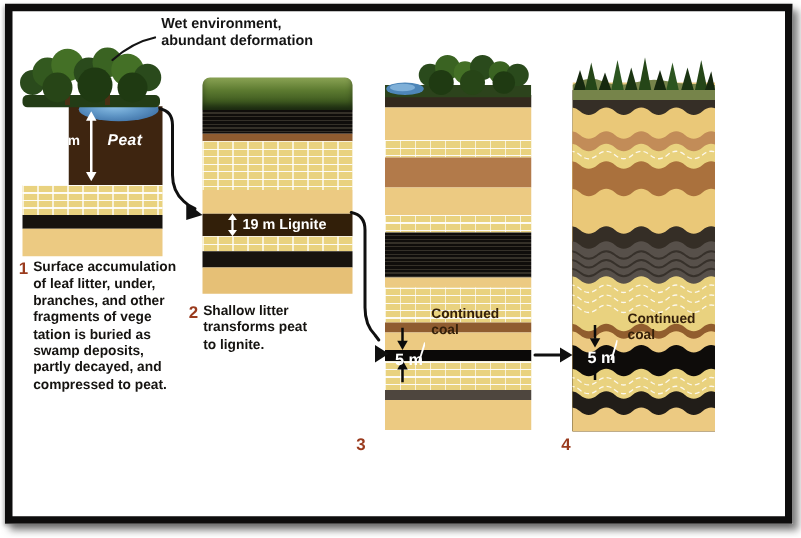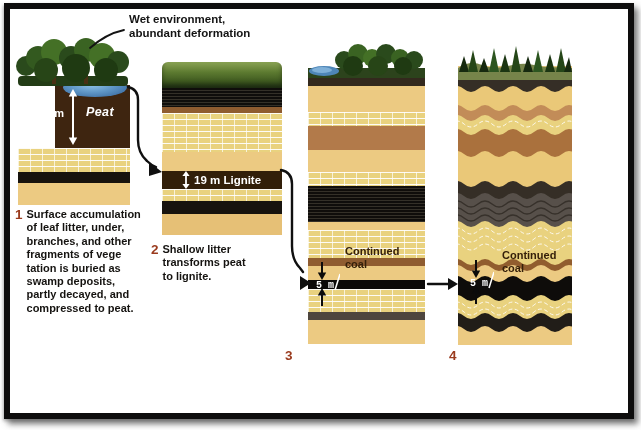--- a/index.html
+++ b/index.html
@@ -26,21 +26,21 @@
   .grass{background:linear-gradient(180deg,#8aa354 0%,#5c7a30 40%,#3f5a20 75%,#2b421a 100%);
          border-radius:6px 6px 0 0;box-shadow:inset 0 -4px 5px rgba(0,0,0,.4);}
   .pond{background:radial-gradient(ellipse at 45% 35%, #8fc3e8 0%, #5f96c6 45%, #2f5f96 100%);
         border-radius:50%;}
   .whitetxt{color:#fff;font-weight:700;}
   .pre{white-space:pre-line;}
   .step{position:absolute;display:flex;gap:4px;color:#151310;
         font-size:11px;line-height:13.4px;font-weight:700;}
   .stepnum{font-size:13.5px;line-height:13.4px;}
   .coallabel{position:absolute;font-size:11px;line-height:13px;font-weight:700;z-index:20;}
-  .thicklabel{position:absolute;font-size:10px;font-weight:700;color:#fff;z-index:22;font-family:Liberation Mono, monospace;}
+  .thicklabel{position:absolute;font-size:13px;font-weight:700;color:#fff;z-index:22;}
   svg{display:block;}
   .abs{position:absolute;}
 </style>
 </head>
 <body>
 
 <div id="canvas">
 
   <div>
     <div class="layer brick" style="left:18px;top:148px;width:112px;height:24px;"></div>

